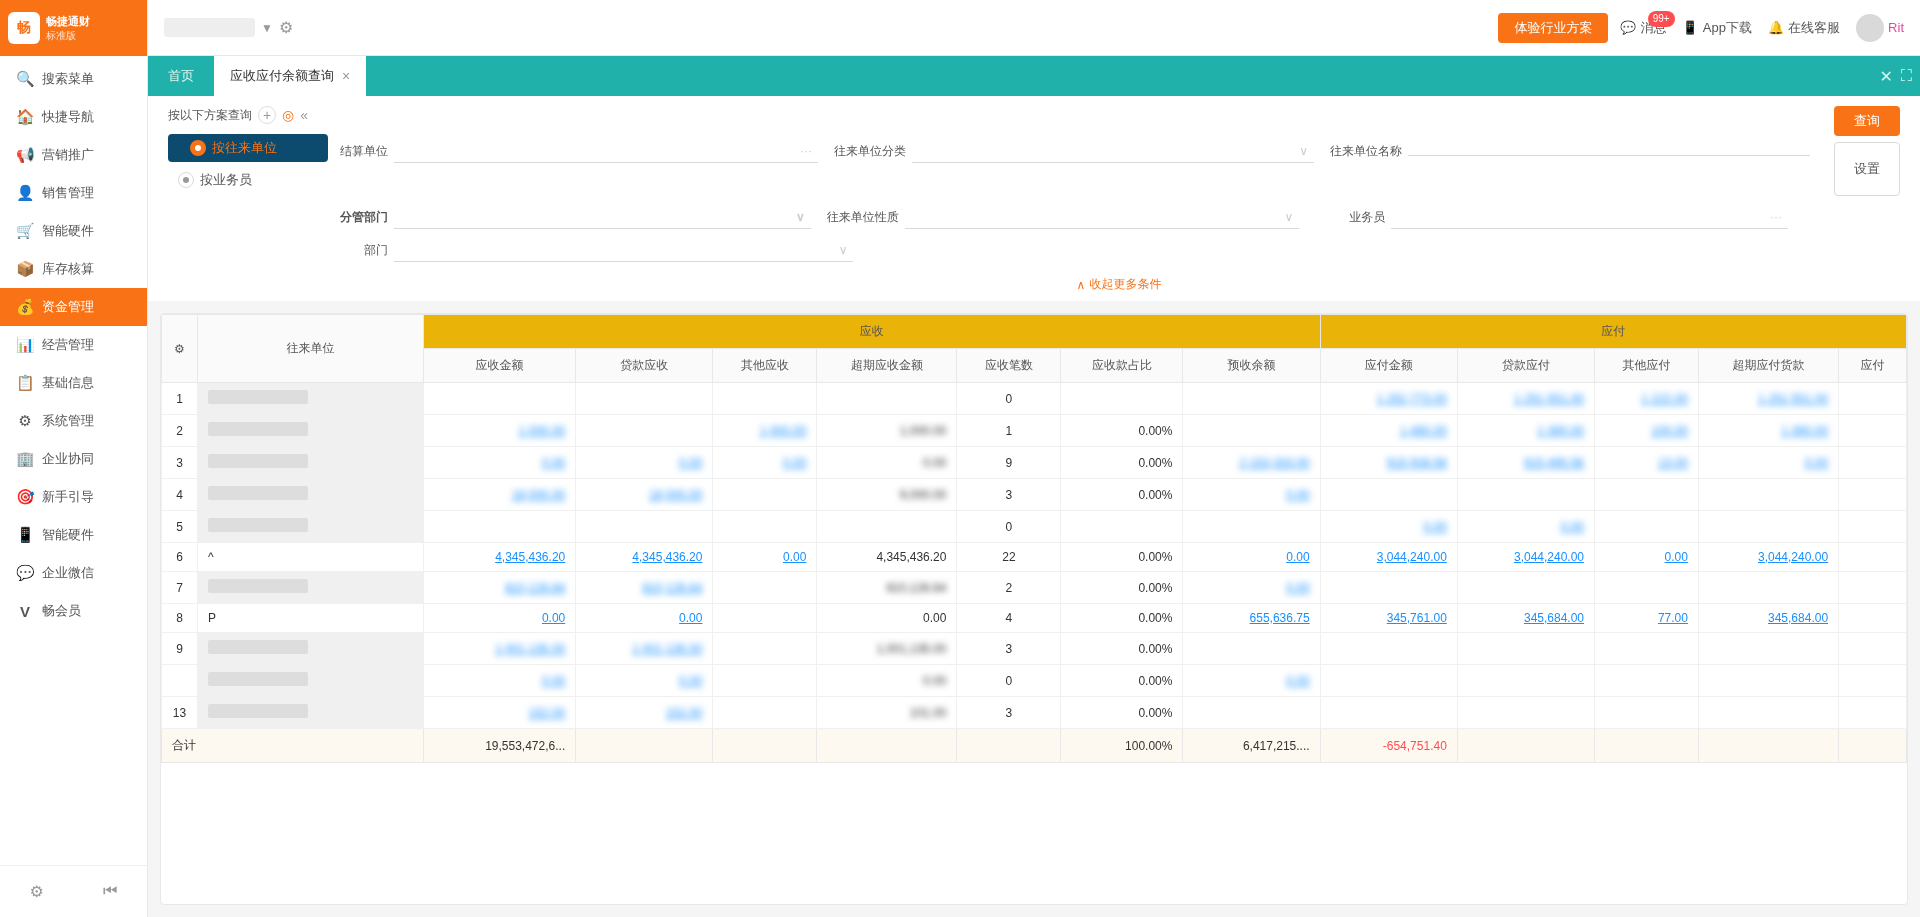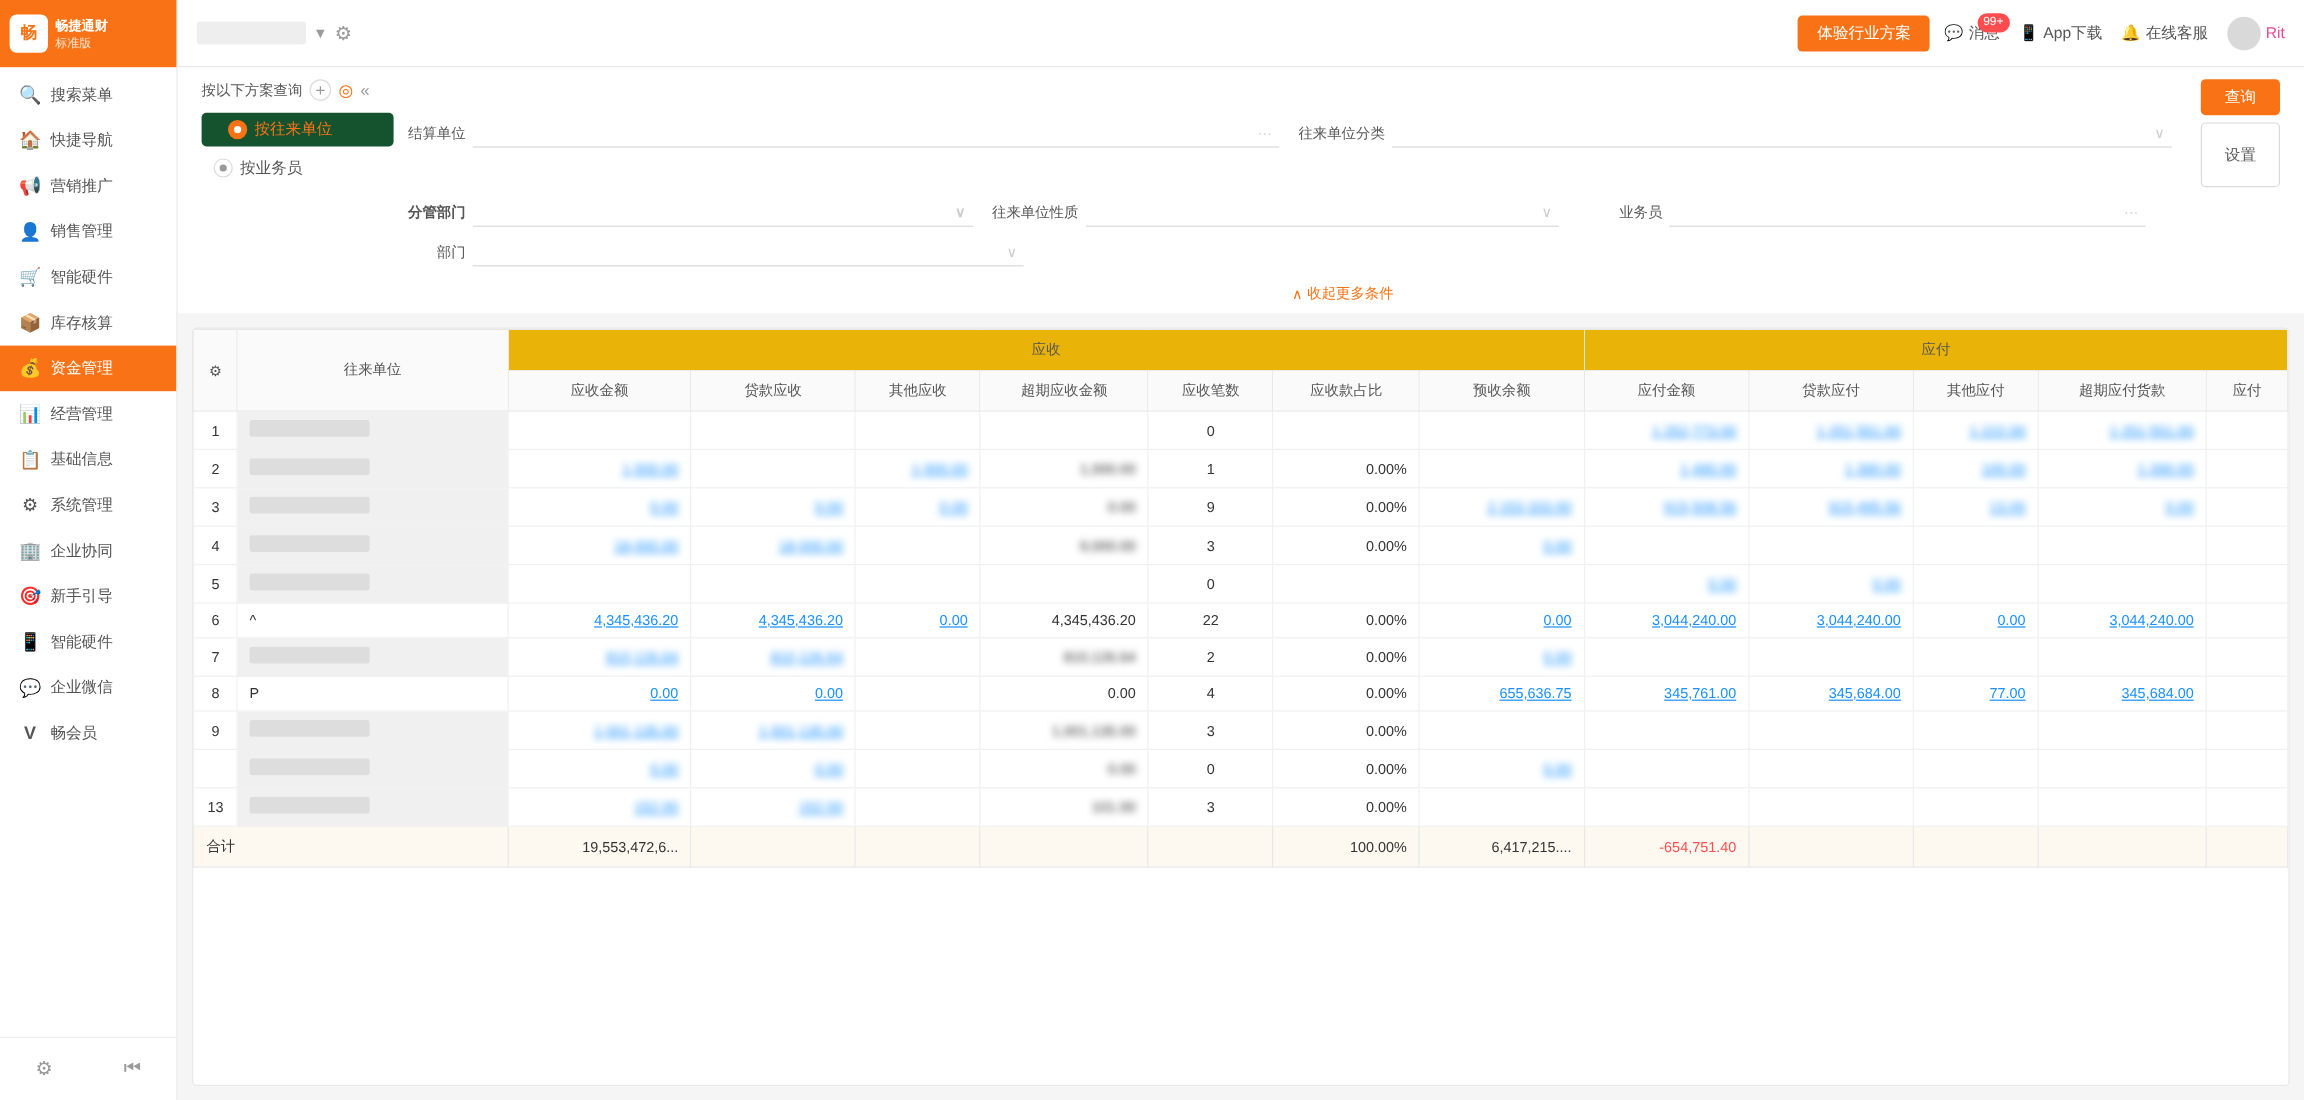--- a/index.html
+++ b/index.html
@@ -46,21 +46,21 @@
     
     .page-content { flex: 1; overflow: hidden; display: flex; flex-direction: column; background: #f5f5f5; }
 
     
     .page-header { background: #fff; padding: 12px 20px 0 20px; border-bottom: 1px solid #e8e8e8; flex-shrink: 0; }
     .page-title-row { display: flex; align-items: center; justify-content: space-between; margin-bottom: 12px; }
     .page-title { font-size: 16px; font-weight: bold; color: #333; }
     .page-actions { display: flex; gap: 8px; }
     .action-btn { display: flex; align-items: center; gap: 4px; cursor: pointer; color: #f97316; font-size: 13px; }
     .filter-nav-item { display: flex; align-items: center; gap: 6px; padding: 5px 10px; cursor: pointer; border-radius: 4px; color: #555; font-size: 13px; }
-    .filter-nav-item.active { color: #f97316; background: #14532d; padding-left: 22px; }
+    .filter-nav-item.active { color: #f97316; background: #0c4a6e; padding-left: 22px; }
     .filter-nav-dot { width: 16px; height: 16px; border-radius: 50%; background: #f97316; display: flex; align-items: center; justify-content: center; }
     .filter-nav-dot-inner { width: 6px; height: 6px; border-radius: 50%; background: #fff; }
     .filter-nav-circle { width: 16px; height: 16px; border-radius: 50%; border: 1px solid #d9d9d9; display: flex; align-items: center; justify-content: center; }
 
     
     .query-btn { background: #f97316; color: #fff; border: none; border-radius: 4px; padding: 6px 20px; cursor: pointer; font-size: 13px; font-family: inherit; }
     .setting-btn { background: #fff; color: #555; border: 1px solid #d9d9d9; border-radius: 4px; padding: 17px 16px; cursor: pointer; font-size: 13px; font-family: inherit; }
 
     
     .table-area { flex: 1; overflow: hidden; display: flex; flex-direction: column; margin: 12px; background: #fff; border: 1px solid #e8e8e8; border-radius: 4px; }
@@ -181,20 +181,31 @@
           <span>🔔</span>
           <span>在线客服</span>
         </div>
         <div class="topbar-right-item">
           <div class="user-avatar"></div>
           <span class="user-name">Rit</span>
         </div>
       </div>
     </div>
 
+    <div class="tabbar">
+      <div class="tab-home">首页</div>
+      <div class="tab-active">
+        <span>应收应付余额查询</span>
+        <span class="tab-close">×</span>
+      </div>
+      <div class="tabbar-right">
+        <span class="tabbar-icon-btn">✕</span>
+        <span class="tabbar-icon-btn">⛶</span>
+      </div>
+    </div>
 
     <div class="page-content">
 
       <div style="background:#fff; flex-shrink:0;">
 
         <div style="display:flex; padding: 10px 20px 0 20px; gap:10px;">
 
           <div style="width:160px;flex-shrink:0;">
             <div style="display:flex;align-items:center;gap:6px;margin-bottom:10px;">
               <span style="color:#555;font-size:12px;">按以下方案查询</span>
@@ -225,20 +236,24 @@
                 <span style="color:#555;font-size:12px;min-width:50px;text-align:right;">结算单位</span>
                 <div style="flex:1;border-bottom:1px solid #d9d9d9;padding:4px 6px;display:flex;justify-content:flex-end;cursor:pointer;">
                   <span style="color:#ccc;">···</span>
                 </div>
               </div>
               <div style="display:flex;align-items:center;gap:6px;flex:1;">
                 <span style="color:#555;font-size:12px;min-width:70px;text-align:right;">往来单位分类</span>
                 <div style="flex:1;border-bottom:1px solid #d9d9d9;padding:4px 6px;display:flex;justify-content:flex-end;cursor:pointer;">
                   <span style="color:#ccc;">∨</span>
                 </div>
+              </div>
+              <div style="display:flex;align-items:center;gap:6px;flex:1;">
+                <span style="color:#555;font-size:12px;min-width:70px;text-align:right;">往来单位名称</span>
+                <div style="flex:1;border-bottom:1px solid #d9d9d9;padding:4px 6px;"></div>
               </div>
               <div style="display:flex;flex-direction:column;gap:6px;margin-left:8px;">
                 <button class="query-btn">查询</button>
                 <button class="setting-btn">设置</button>
               </div>
             </div>
 
             <div style="display:flex;gap:16px;margin-bottom:10px;align-items:center;">
               <div style="display:flex;align-items:center;gap:6px;flex:1;font-weight:bold;">
                 <span style="color:#555;font-size:12px;min-width:50px;text-align:right;">分管部门</span>

